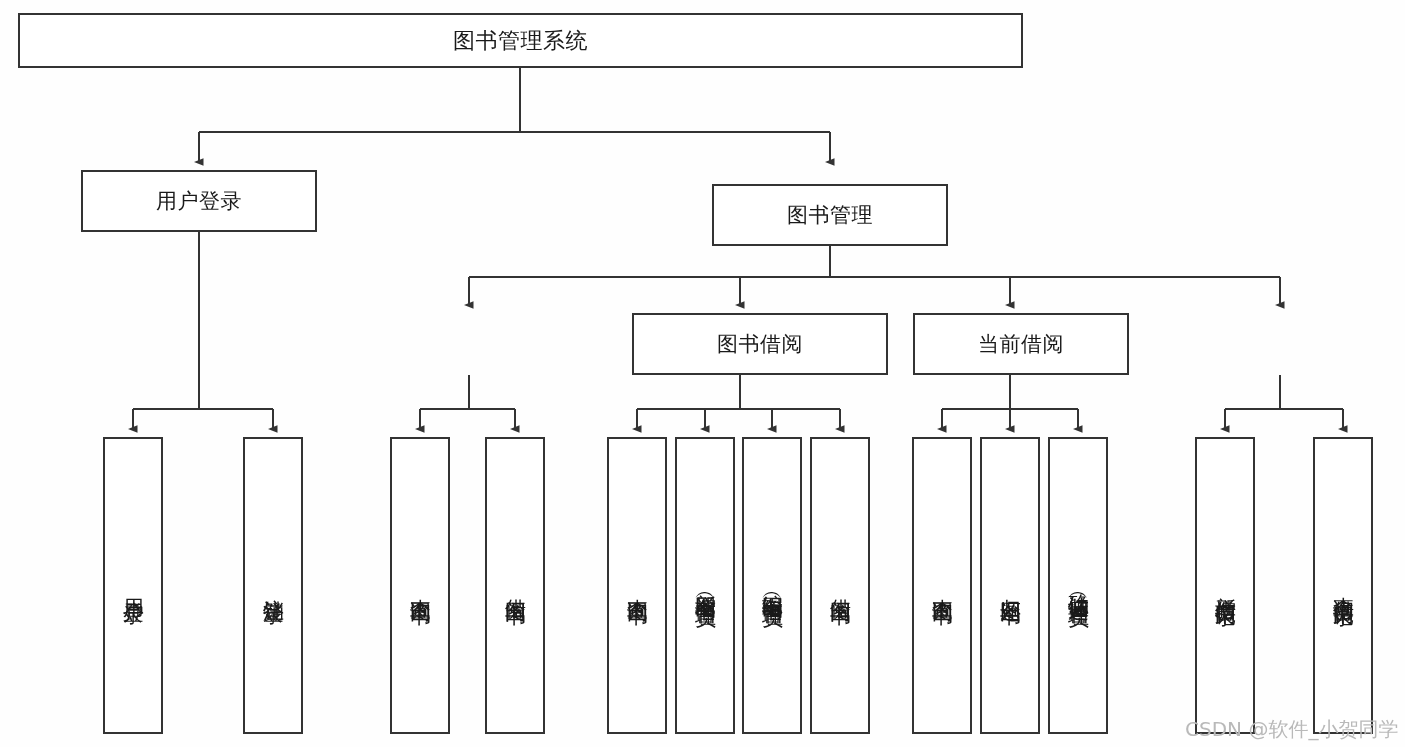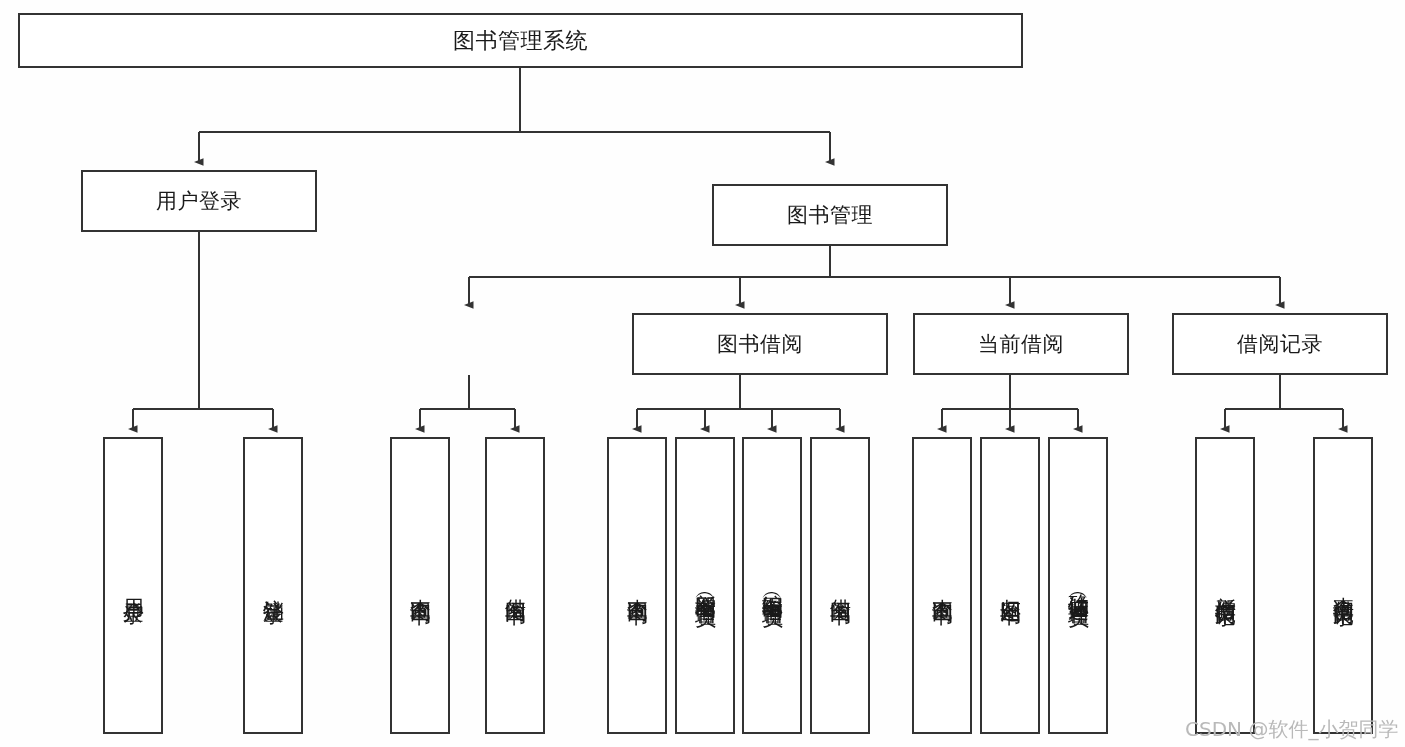--- a/index.html
+++ b/index.html
@@ -138,23 +138,20 @@
   <div class="node h" style="left:712px; top:184px; width:236px; height:62px;">
     <span class="lbl">图书管理</span>
   </div>
 
   <div class="node h" style="left:632px; top:313px; width:256px; height:62px;">
     <span class="lbl">图书借阅</span>
   </div>
   <div class="node h" style="left:902px; top:313px; width:216px; height:62px;margin-left:11px;">
     <span class="lbl">当前借阅</span>
   </div>
-  <div class="node h" style="left:1172px; top:313px; width:216px; height:62px;">
-    <span class="lbl">借阅记录</span>
-  </div>
 
   <div class="node v" style="left:103px; top:437px; width:60px; height:297px;">
     <span class="lbl">用户登录</span>
   </div>
   <div class="node v" style="left:243px; top:437px; width:60px; height:297px;">
     <span class="lbl">注销登录</span>
   </div>
 
   <div class="node v" style="left:390px; top:437px; width:60px; height:297px;">
     <span class="lbl">查询图书</span>

